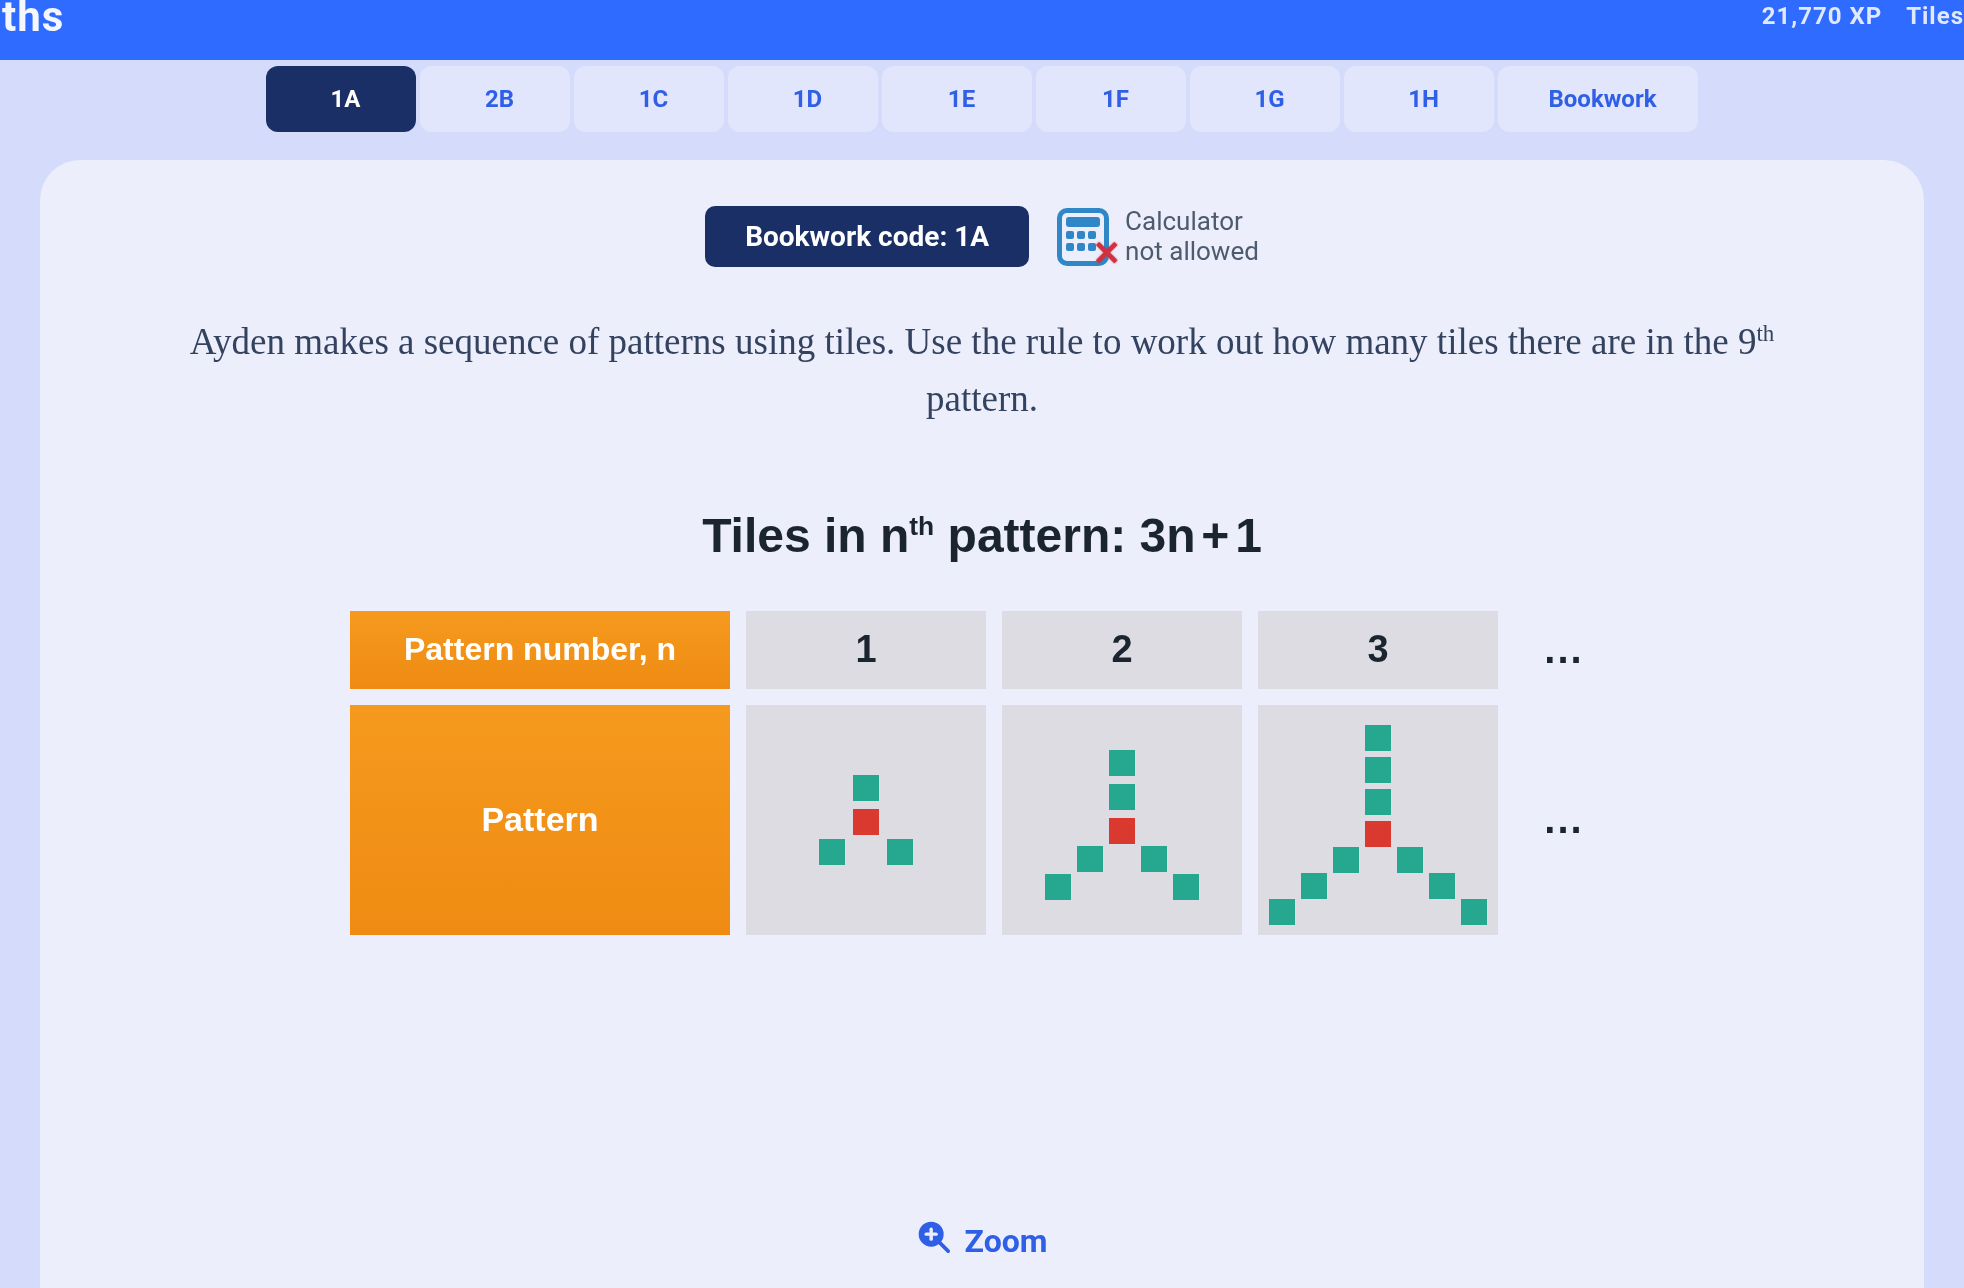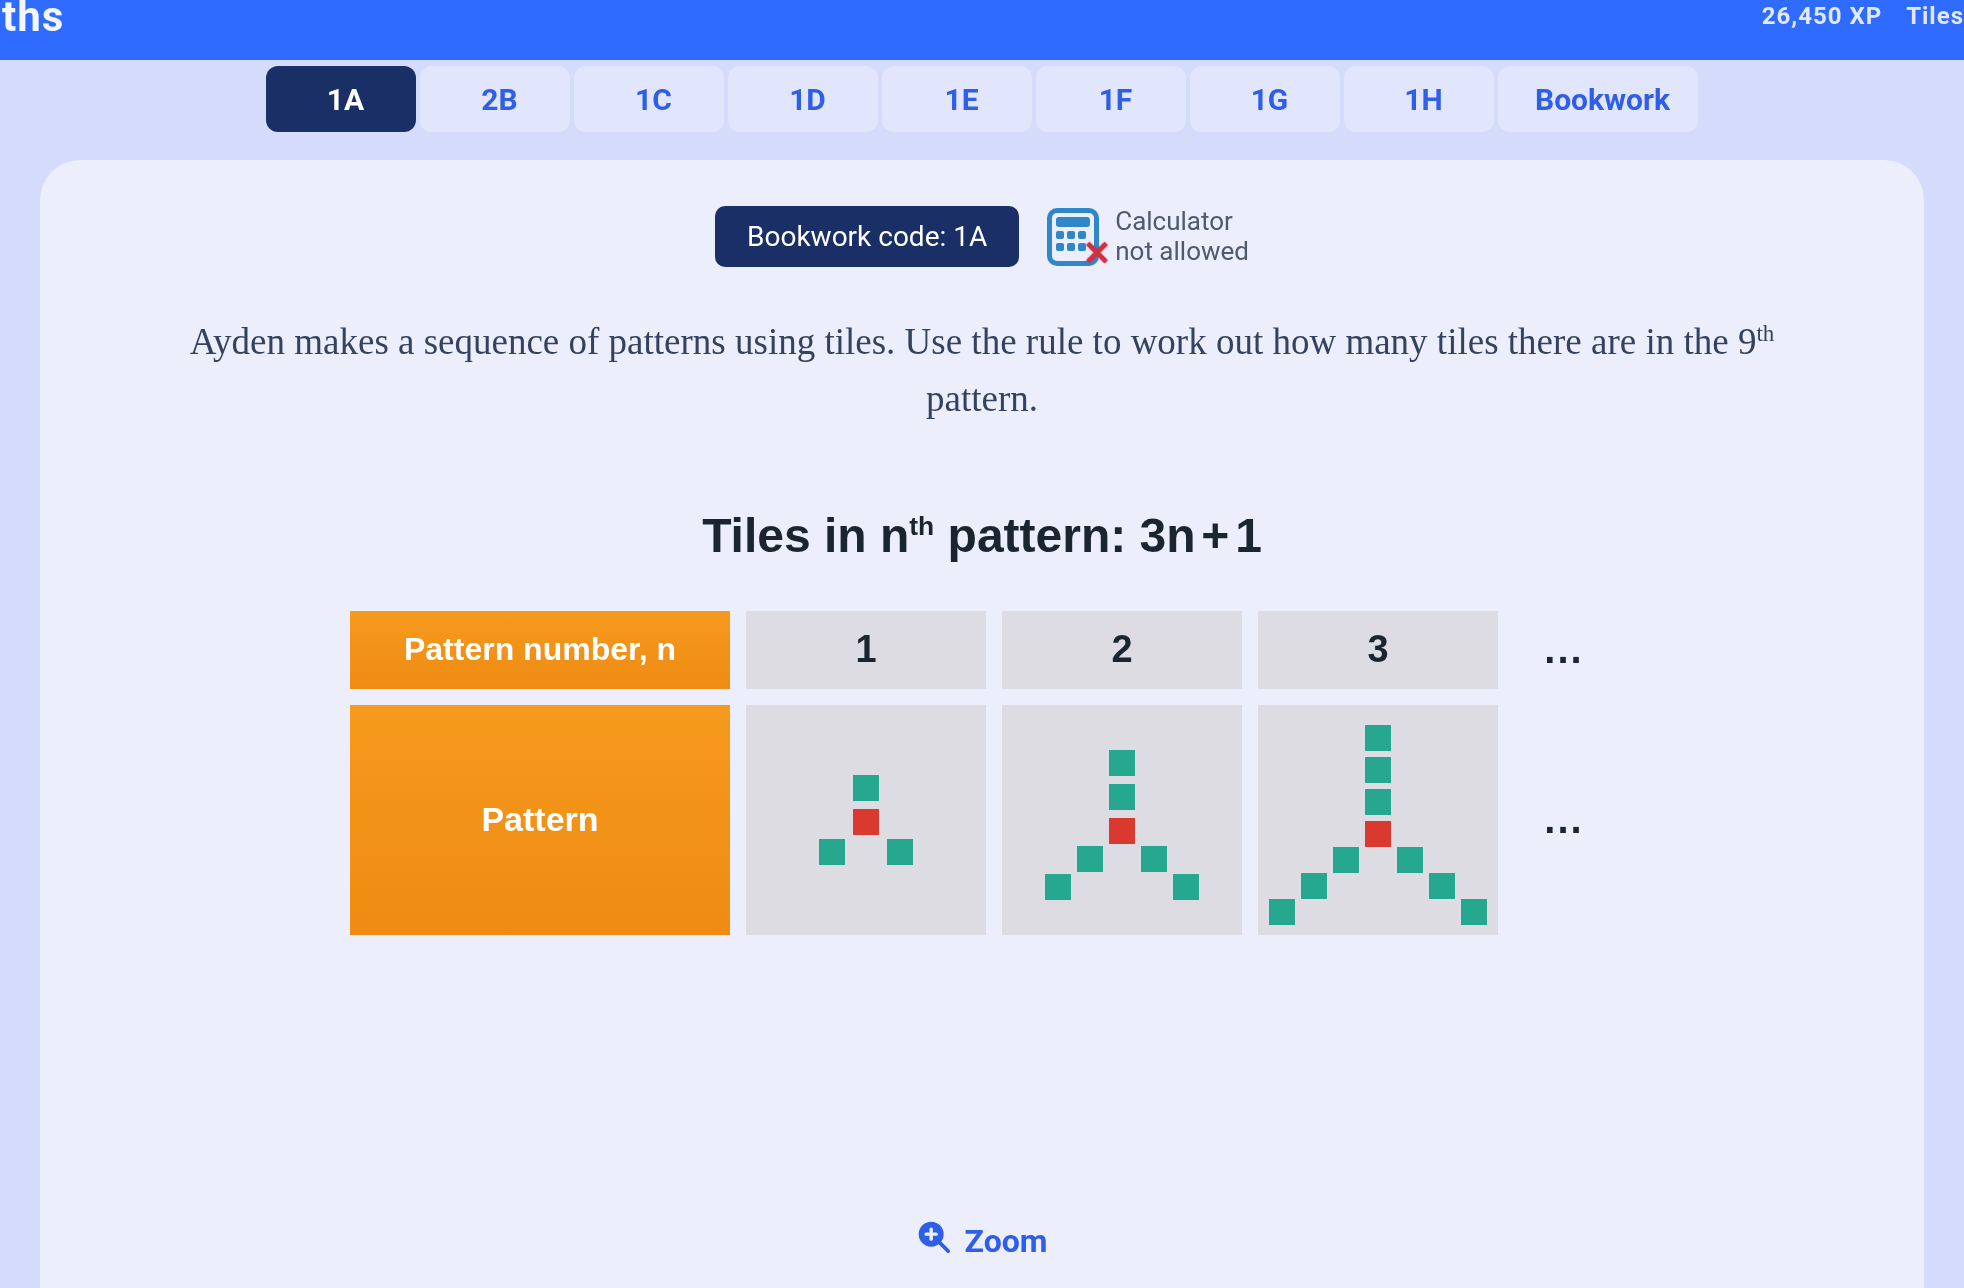--- a/index.html
+++ b/index.html
@@ -45,21 +45,21 @@
     gap: 4px;
     justify-content: center;
     margin-top: 6px;
   }
   .qtab {
     min-width: 150px;
     height: 66px;
     border-radius: 12px;
     background: #e1e6fc;
     color: #2f5fe6;
-    font-size: 30px;
+    font-size: 24px;
     font-weight: 700;
     display: flex;
     align-items: center;
     justify-content: center;
     cursor: pointer;
     user-select: none;
     padding-left: 9px;
   }
   .qtab.active {
     background: #1a2f66;
@@ -84,23 +84,24 @@
   .meta-row {
     display: flex;
     align-items: center;
     justify-content: center;
     gap: 28px;
     margin-bottom: 46px;
   }
   .bookwork-pill {
     background: #1a2f66;
     color: #fff;
-    padding: 14px 32px;
+    padding: 14px 40px;
     border-radius: 10px;
     font-size: 28px;
+    font-weight: bold;
   }
   .calc-block {
     display: flex;
     align-items: center;
     gap: 16px;
     color: #4e5a6e;
     font-size: 26px;
     line-height: 1.15;
   }
   .calc-icon {
@@ -206,21 +207,21 @@
     cursor: pointer;
   }
   .zoom svg { width: 34px; height: 34px; }
 </style>
 </head>
 <body>
 
 <div class="top-banner">
   <span class="brand-fragment">iths</span>
   <div class="right">
-    <span>26,450 XP</span>
+    <span>21,770 XP</span>
     <span>Tiles</span>
   </div>
 </div>
 
 <div class="tab-strip">
   <div class="qtab active">1A</div>
   <div class="qtab">2B</div>
   <div class="qtab">1C</div>
   <div class="qtab">1D</div>
   <div class="qtab">1E</div>

